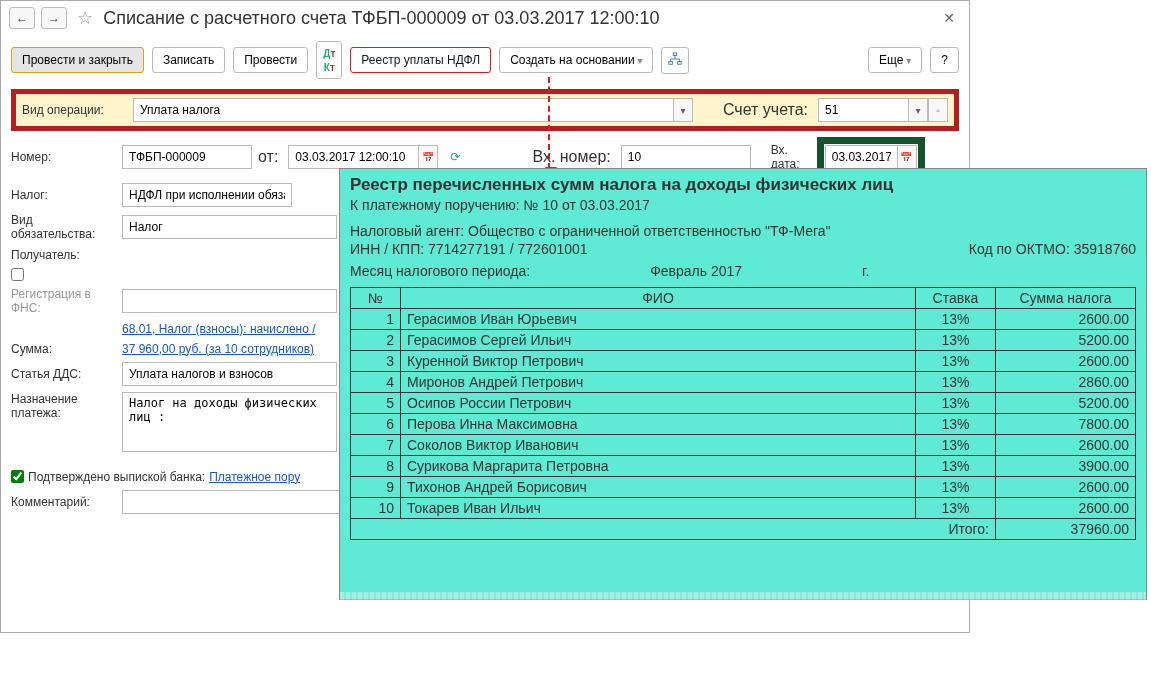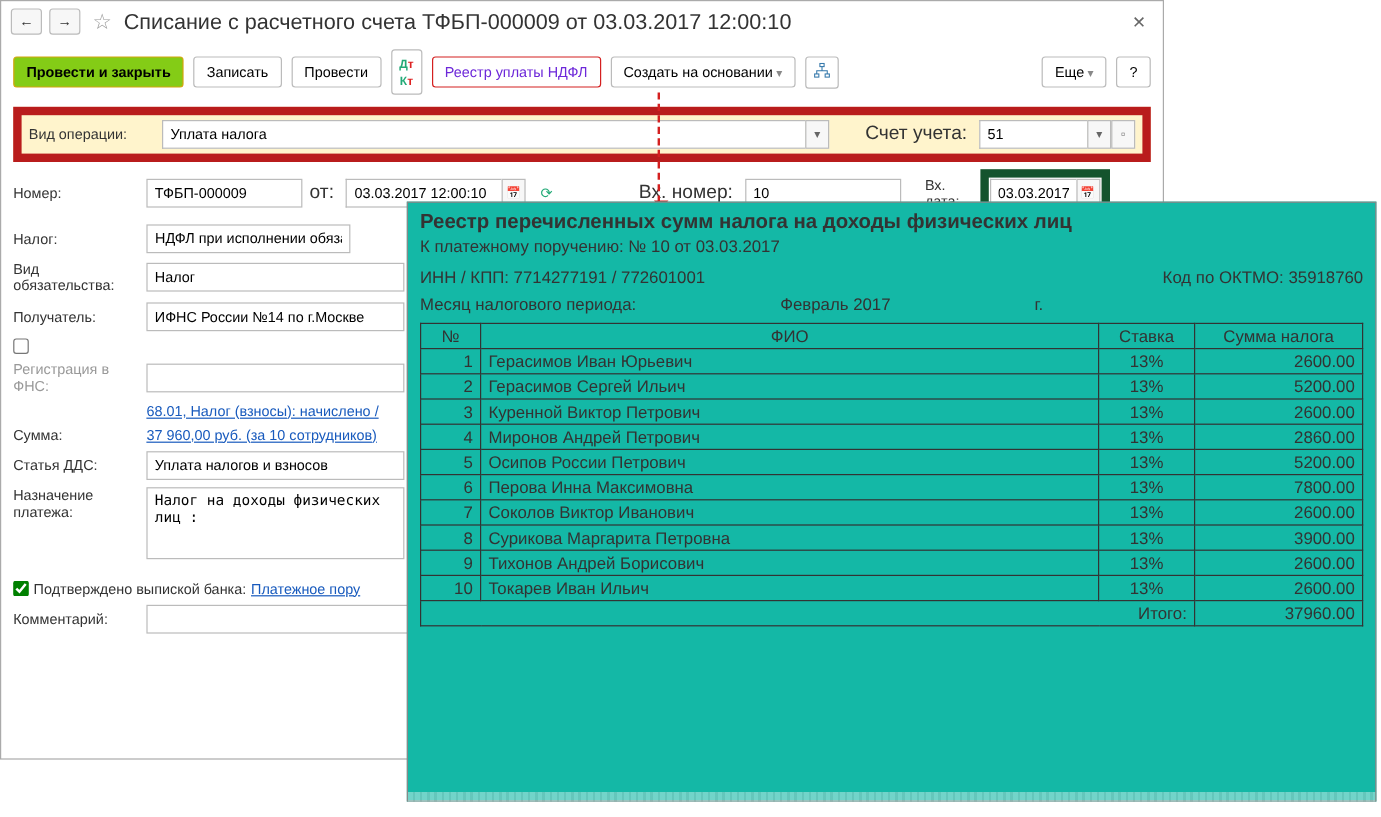--- a/index.html
+++ b/index.html
@@ -5,42 +5,42 @@
   * { box-sizing: border-box; margin: 0; padding: 0; }
   body { font-family: Arial, sans-serif; font-size: 12px; color: #333; background: #fff; width: 1151px; height: 681px; position: relative; }
   .window { border: 1px solid #aaa; width: 970px; height: 633px; position: relative; background: #fff; }
   .titlebar { display: flex; align-items: center; padding: 6px 8px; gap: 6px; }
   .nav-btn { width: 26px; height: 22px; border: 1px solid #bbb; border-radius: 3px; background: #f7f7f7; display: inline-flex; align-items: center; justify-content: center; cursor: pointer; }
   .star { font-size: 18px; color: #999; margin: 0 4px; }
   .title { font-size: 18px; font-weight: normal; flex: 1; }
   .close-btn { font-size: 14px; color: #666; cursor: pointer; padding: 2px 6px; }
   .toolbar { display: flex; align-items: center; padding: 6px 10px; gap: 8px; }
   .btn { border: 1px solid #bbb; border-radius: 3px; background: #fff; padding: 5px 10px; cursor: pointer; font-size: 12px; }
-  .btn-primary { background: #84cc16; border-color: #d4a50f; font-weight: bold; }
-  .btn-red { border-color: #d42020; color: #6d28d9; }
+  .btn-primary { background: #e5e5e5; border-color: #d4a50f; font-weight: normal; }
+  .btn-red { border-color: #d42020; color: #0f172a; }
   .btn-icon { padding: 4px 6px; }
   .dkt { color: #2a7; font-weight: bold; font-size: 10px; }
   .dkt .r { color: #d22; }
   .dropdown-btn::after { content: " ▾"; color: #888; font-size: 10px; }
   .form { padding: 4px 10px; }
   .row { display: flex; align-items: center; margin-bottom: 6px; gap: 6px; }
   .label { width: 105px; font-size: 12px; }
   .label-2 { width: 105px; font-size: 12px; line-height: 1.2; }
   .field { border: 1px solid #bbb; background: #fff; padding: 3px 6px; font-size: 12px; height: 24px; }
   .field-wrap { display: flex; align-items: stretch; }
   .field-wrap .field { border-right: none; }
   .dd-btn { border: 1px solid #bbb; width: 20px; background: #f7f7f7; cursor: pointer; display: flex; align-items: center; justify-content: center; font-size: 10px; color: #666; }
-  .highlight-wrap { border: 7px solid #b91c1c; padding: 4px 6px; background: #fff4cc; display: flex; align-items: center; gap: 6px; margin-bottom: 6px; }
+  .highlight-wrap { border: 5px solid #b91c1c; padding: 4px 6px; background: #fff4cc; display: flex; align-items: center; gap: 6px; margin-bottom: 6px; }
   .link { color: #185abd; text-decoration: underline; cursor: pointer; }
   .check { display: flex; align-items: center; gap: 4px; }
   .check input { accent-color: green; }
   .small-label { font-size: 16px; margin-right: 4px; }
 
   
-  .report { position: absolute; left: 339px; top: 168px; width: 808px; height: 500px; background: #14b8a6; border: 1px solid #888; padding: 6px 10px; }
+  .report { position: absolute; left: 339px; top: 168px; width: 808px; height: 432px; background: #5eead4; border: 1px solid #888; padding: 6px 10px; }
   .report h2 { font-size: 17px; font-weight: bold; margin-bottom: 2px; }
   .report .sub { font-size: 14px; margin-bottom: 10px; }
   .report .meta { font-size: 14px; margin-bottom: 2px; }
   .report .meta-row { display: flex; justify-content: space-between; font-size: 14px; margin-bottom: 6px; }
   .report table { width: 100%; border-collapse: collapse; font-size: 14px; }
   .report th, .report td { border: 1px solid #333; padding: 2px 6px; }
   .report th { font-weight: normal; text-align: center; }
   .report .num { text-align: right; }
   .report .rate { text-align: center; }
   .torn { position: absolute; left: 0; right: 0; bottom: -1px; height: 8px; background: repeating-linear-gradient(90deg, #fff 0 4px, #ddd 4px 6px); opacity: .4; }
@@ -123,21 +123,20 @@
       <input class="field" style="width: 170px;" value="НДФЛ при исполнении обязанност">
     </div>
 
     <div class="row">
       <span class="label-2">Вид обязательства:</span>
       <input class="field" style="width: 215px;" value="Налог">
     </div>
 
     <div class="row">
       <span class="label">Получатель:</span>
-      <input class="field" style="width: 215px;" value="ИФНС России №14 по г.Москве">
     </div>
 
     <div class="row check">
       <input type="checkbox" style="">
     </div>
 
     <div class="row">
       <span class="label-2" style="color:#999">Регистрация в ФНС:</span>
       <input class="field" style="width: 215px;">
     </div>
@@ -173,20 +172,21 @@
       <input class="field" style="flex: 1 1 0%;">
     </div>
   </div>
 </div>
 
 <div class="arrow"></div>
 
 <div class="report">
   <h2>Реестр перечисленных сумм налога на доходы физических лиц</h2>
   <div class="sub">К платежному поручению: № 10 от 03.03.2017</div>
+  <div class="meta">Налоговый агент: Общество с ограниченной ответственностью "ТФ-Мега"</div>
   <div class="meta-row">
     <span>ИНН / КПП: 7714277191 / 772601001</span>
     <span>Код по ОКТМО: 35918760</span>
   </div>
   <div class="meta-row" style="justify-content:flex-start;gap:120px;margin-bottom:8px">
     <span>Месяц налогового периода:</span>
     <span>Февраль 2017</span>
     <span>г.</span>
   </div>
   <table>

